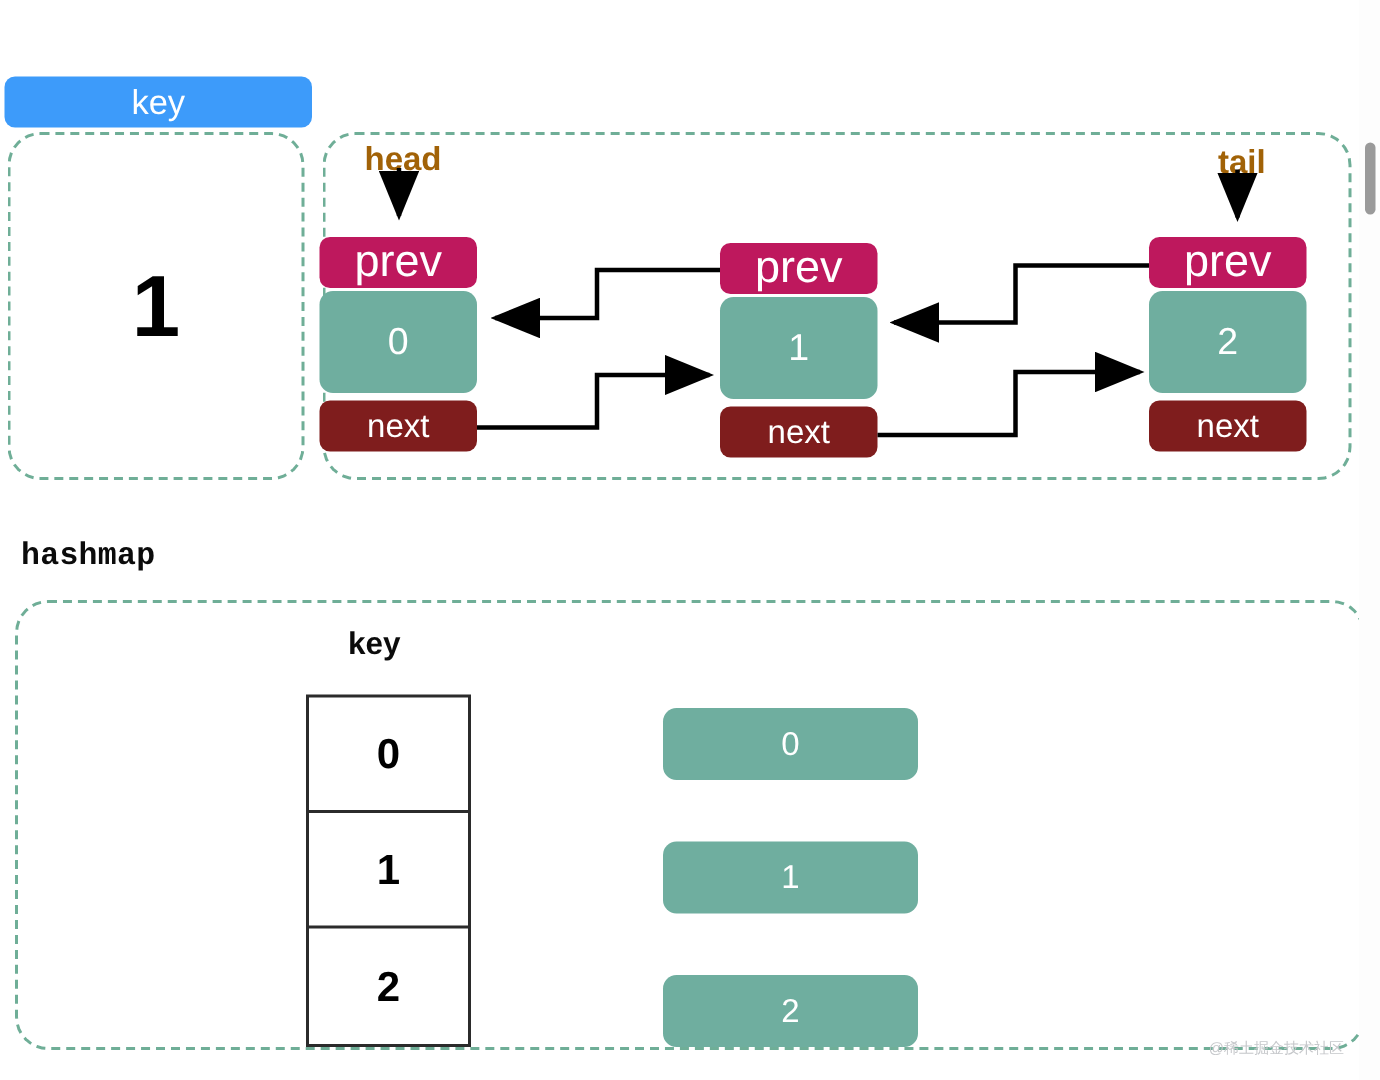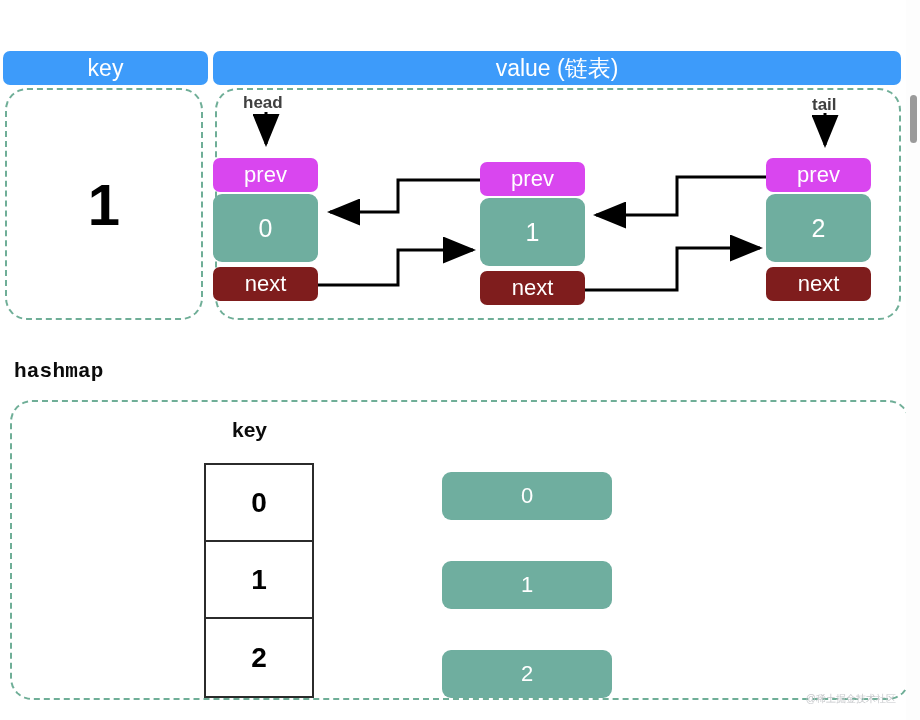--- a/index.html
+++ b/index.html
@@ -37,33 +37,33 @@
   #box-hashmap{left:10px;top:400px;width:900px;height:300px;}
 
   #key-number{
     position:absolute;left:0;top:0;width:100%;height:100%;
     display:flex;align-items:center;justify-content:center;
     font-size:58px;font-weight:bold;color:#000;
   }
 
   
   .ptr-label{
-    position:absolute;color:#404040;font-weight:bold;font-size:17px;
+    position:absolute;color:#a16207;font-weight:bold;font-size:22px;
     white-space:nowrap;
   }
   #lbl-head{left:243px;top:93px;}
   #lbl-tail{left:812px;top:95px;}
 
   
   .node{position:absolute;width:105px;}
   .node .seg{
     box-sizing:border-box;color:#ffffff;display:flex;
     align-items:center;justify-content:center;line-height:1;
   }
-  .node .prev{background:#d946ef;border-radius:7px;height:34px;font-size:22px;}
+  .node .prev{background:#be185d;border-radius:7px;height:34px;font-size:30px;}
   .node .val{background:#6fae9f;border-radius:9px;height:68px;font-size:25px;margin-top:2px;}
   .node .next{background:#7f1d1d;border-radius:7px;height:34px;font-size:22px;margin-top:5px;}
 
   #node-0{left:213px;top:158px;}
   #node-1{left:480px;top:162px;}
   #node-2{left:766px;top:158px;}
 
   
   #wires{position:absolute;left:0;top:0;width:920px;height:720px;pointer-events:none;}
 
@@ -105,21 +105,20 @@
   #scroll-thumb{position:absolute;right:3px;top:95px;width:7px;height:48px;
     background:#9a9a9a;border-radius:4px;}
 </style>
 </head>
 <body>
 
 <div class="stage">
 
 
   <div class="hdr" id="hdr-key">key</div>
-  <div class="hdr" id="hdr-value">value (链表)</div>
 
   <div class="dashed" id="box-key">
     <div id="key-number">1</div>
   </div>
 
   <div class="dashed" id="box-value"></div>
 
   <div class="ptr-label" id="lbl-head">head</div>
   <div class="ptr-label" id="lbl-tail">tail</div>
 

